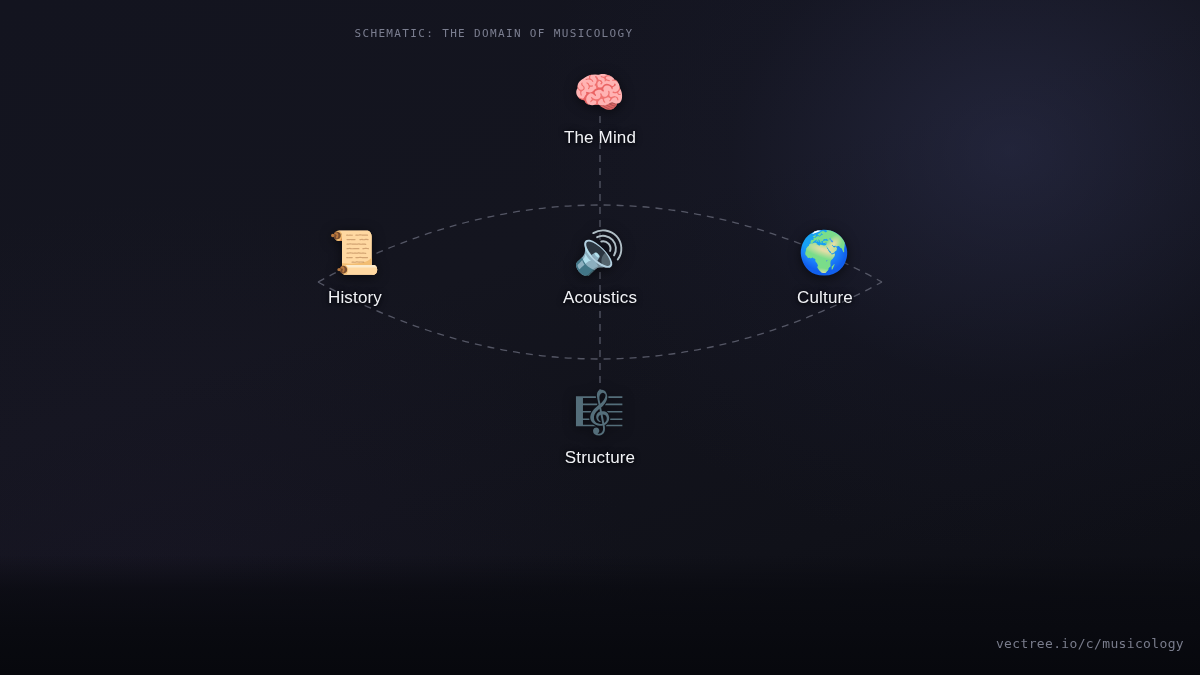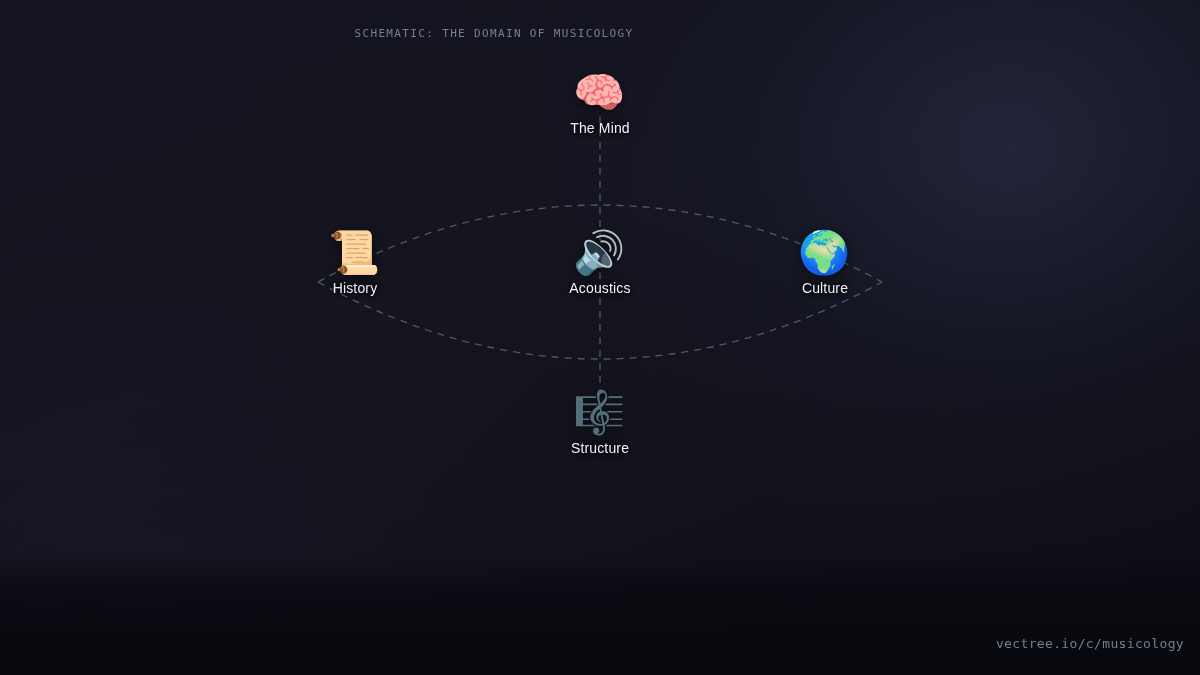--- a/index.html
+++ b/index.html
@@ -52,21 +52,22 @@
     display:block;
     line-height:1;
     font-family:"DejaVu Sans", sans-serif;
     font-size:42px;
     height:48px;
     filter:drop-shadow(0 2px 6px rgba(0,0,0,0.55));
     user-select:none;
   }
   .node .nlabel {
     display:block;
-    font-size:14px;
+    margin-top:8px;
+    font-size:17px;
     color:#f2f3f7;
     letter-spacing:0.15px;
     text-shadow:0 1px 3px rgba(8,9,14,0.95), 0 0 6px rgba(8,9,14,0.9);
     white-space:nowrap;
   }
 
   #node-mind      { left:600px; top:72px; }
   #node-history   { left:355px; top:232px; }
   #node-acoustics { left:600px; top:232px; }
   #node-culture   { left:825px; top:232px; }

